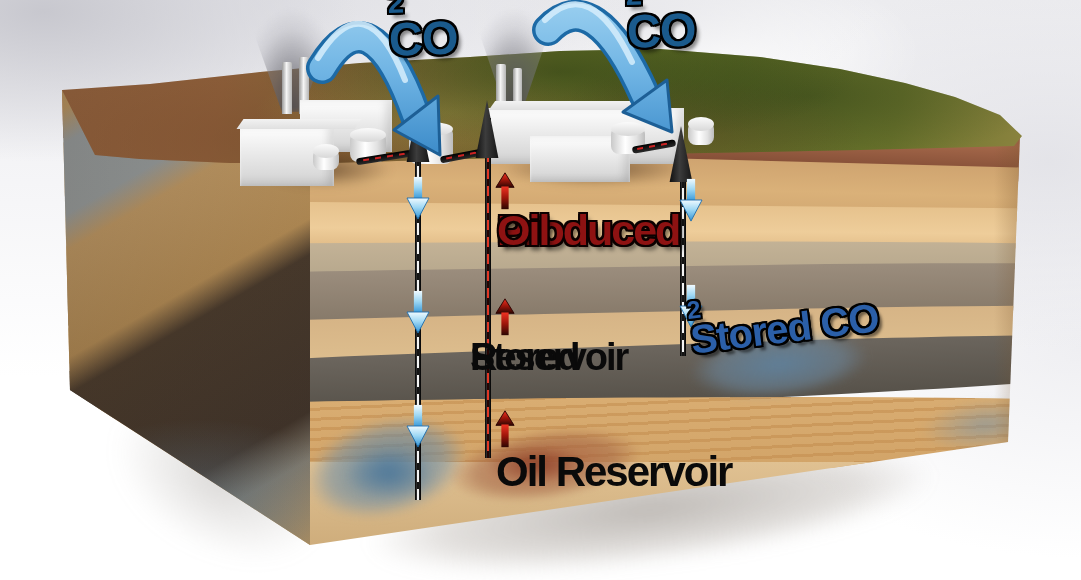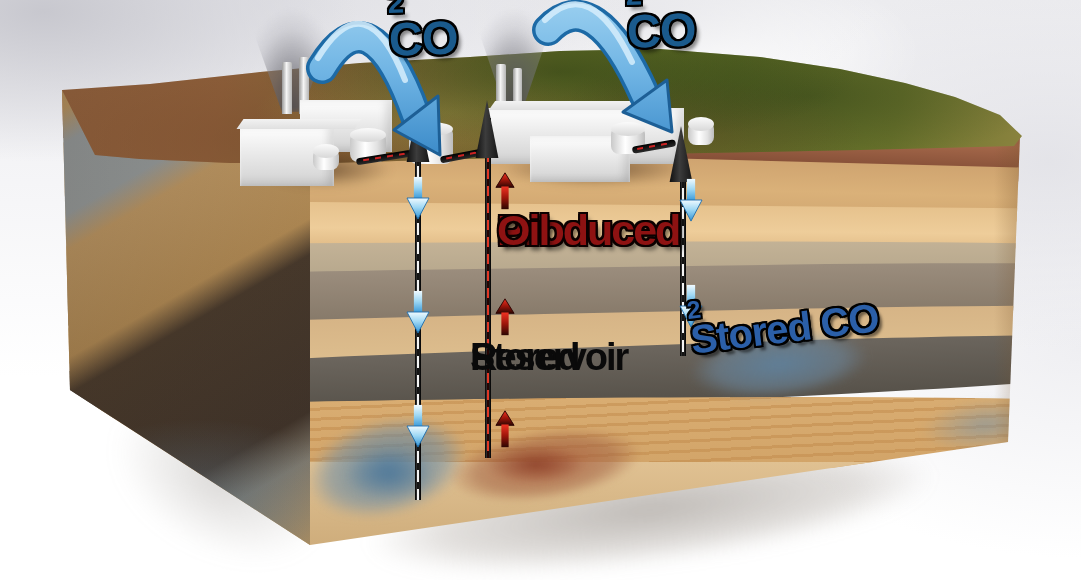--- a/index.html
+++ b/index.html
@@ -284,13 +284,14 @@
   <div class="lbl black-lbl" style="left:470px;top:340px;width:185px;font-size:38px;line-height:.92;text-align:center;letter-spacing:-2px;font-weight:bold;">
     <div>Stored</div>
     <div>Reservoir</div>
   </div>
 
   <div class="lbl outline-navy" style="left:688px;top:318px;font-size:40px;transform:rotate(-7deg);transform-origin:left top;">
       <span>Stored CO</span>
       <sub class="s2">2</sub>
     </div>
 
+  <div class="lbl black-lbl" style="left:496px;top:448px;font-size:42px;letter-spacing:-2px;font-weight:bold;">Oil Reservoir</div>
 </div>
 
 </body></html>

